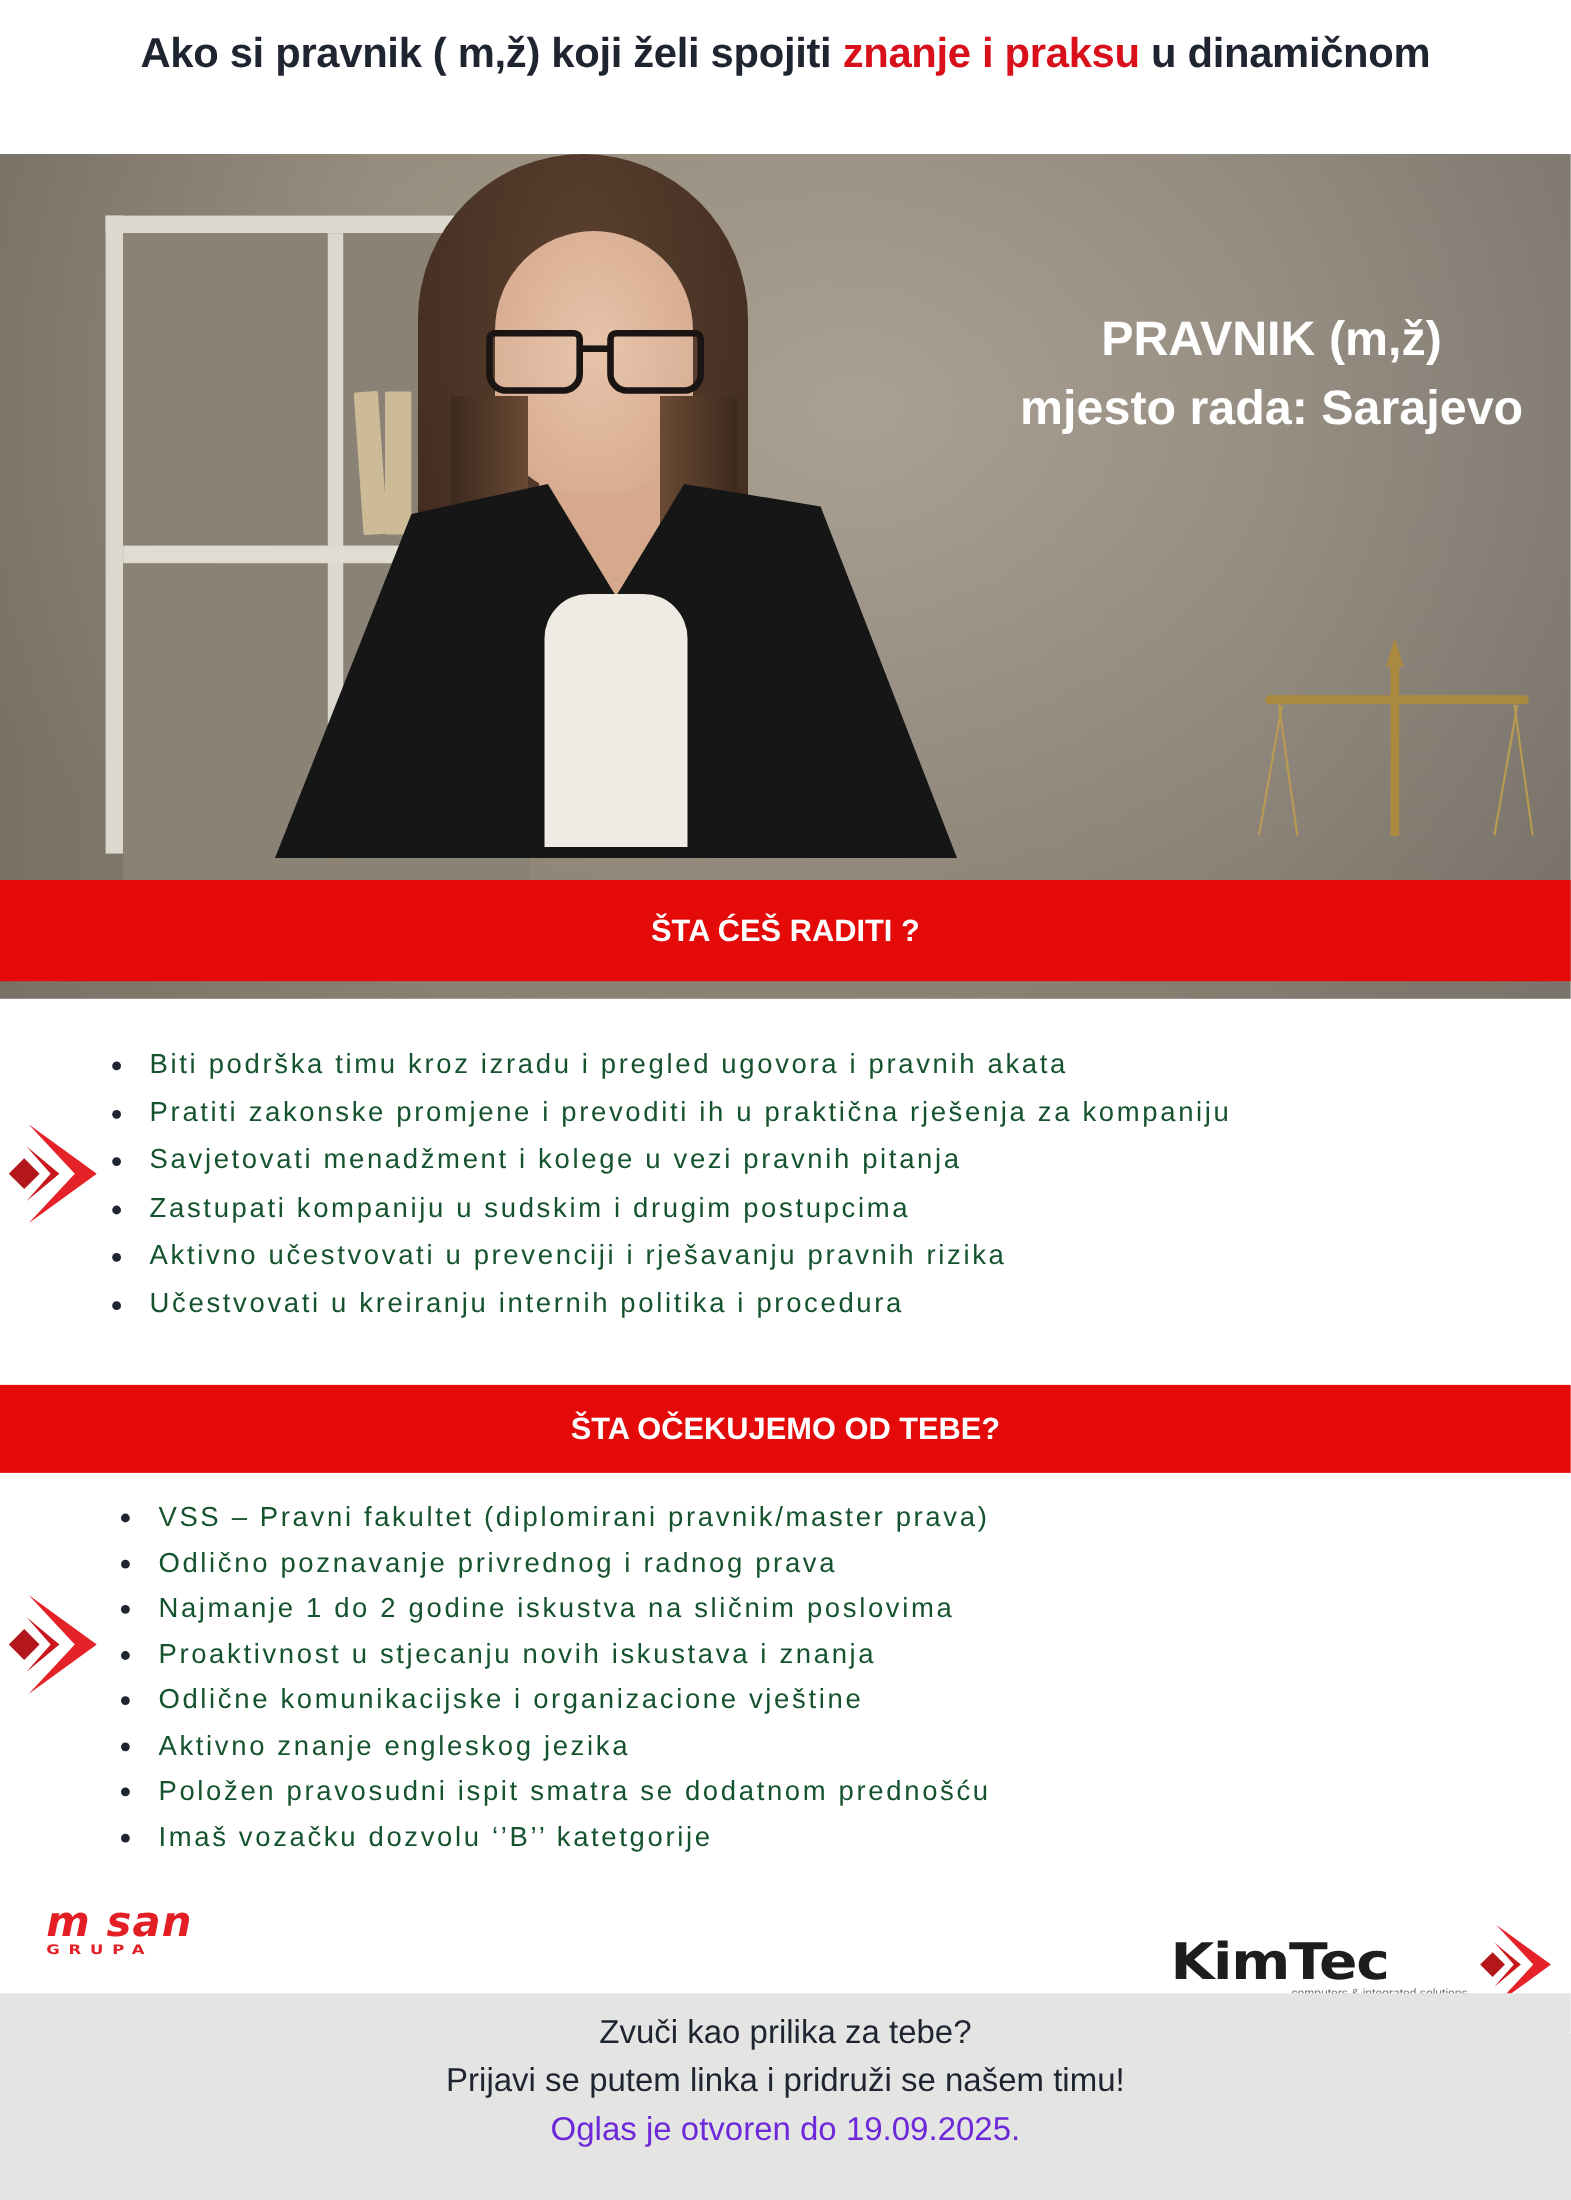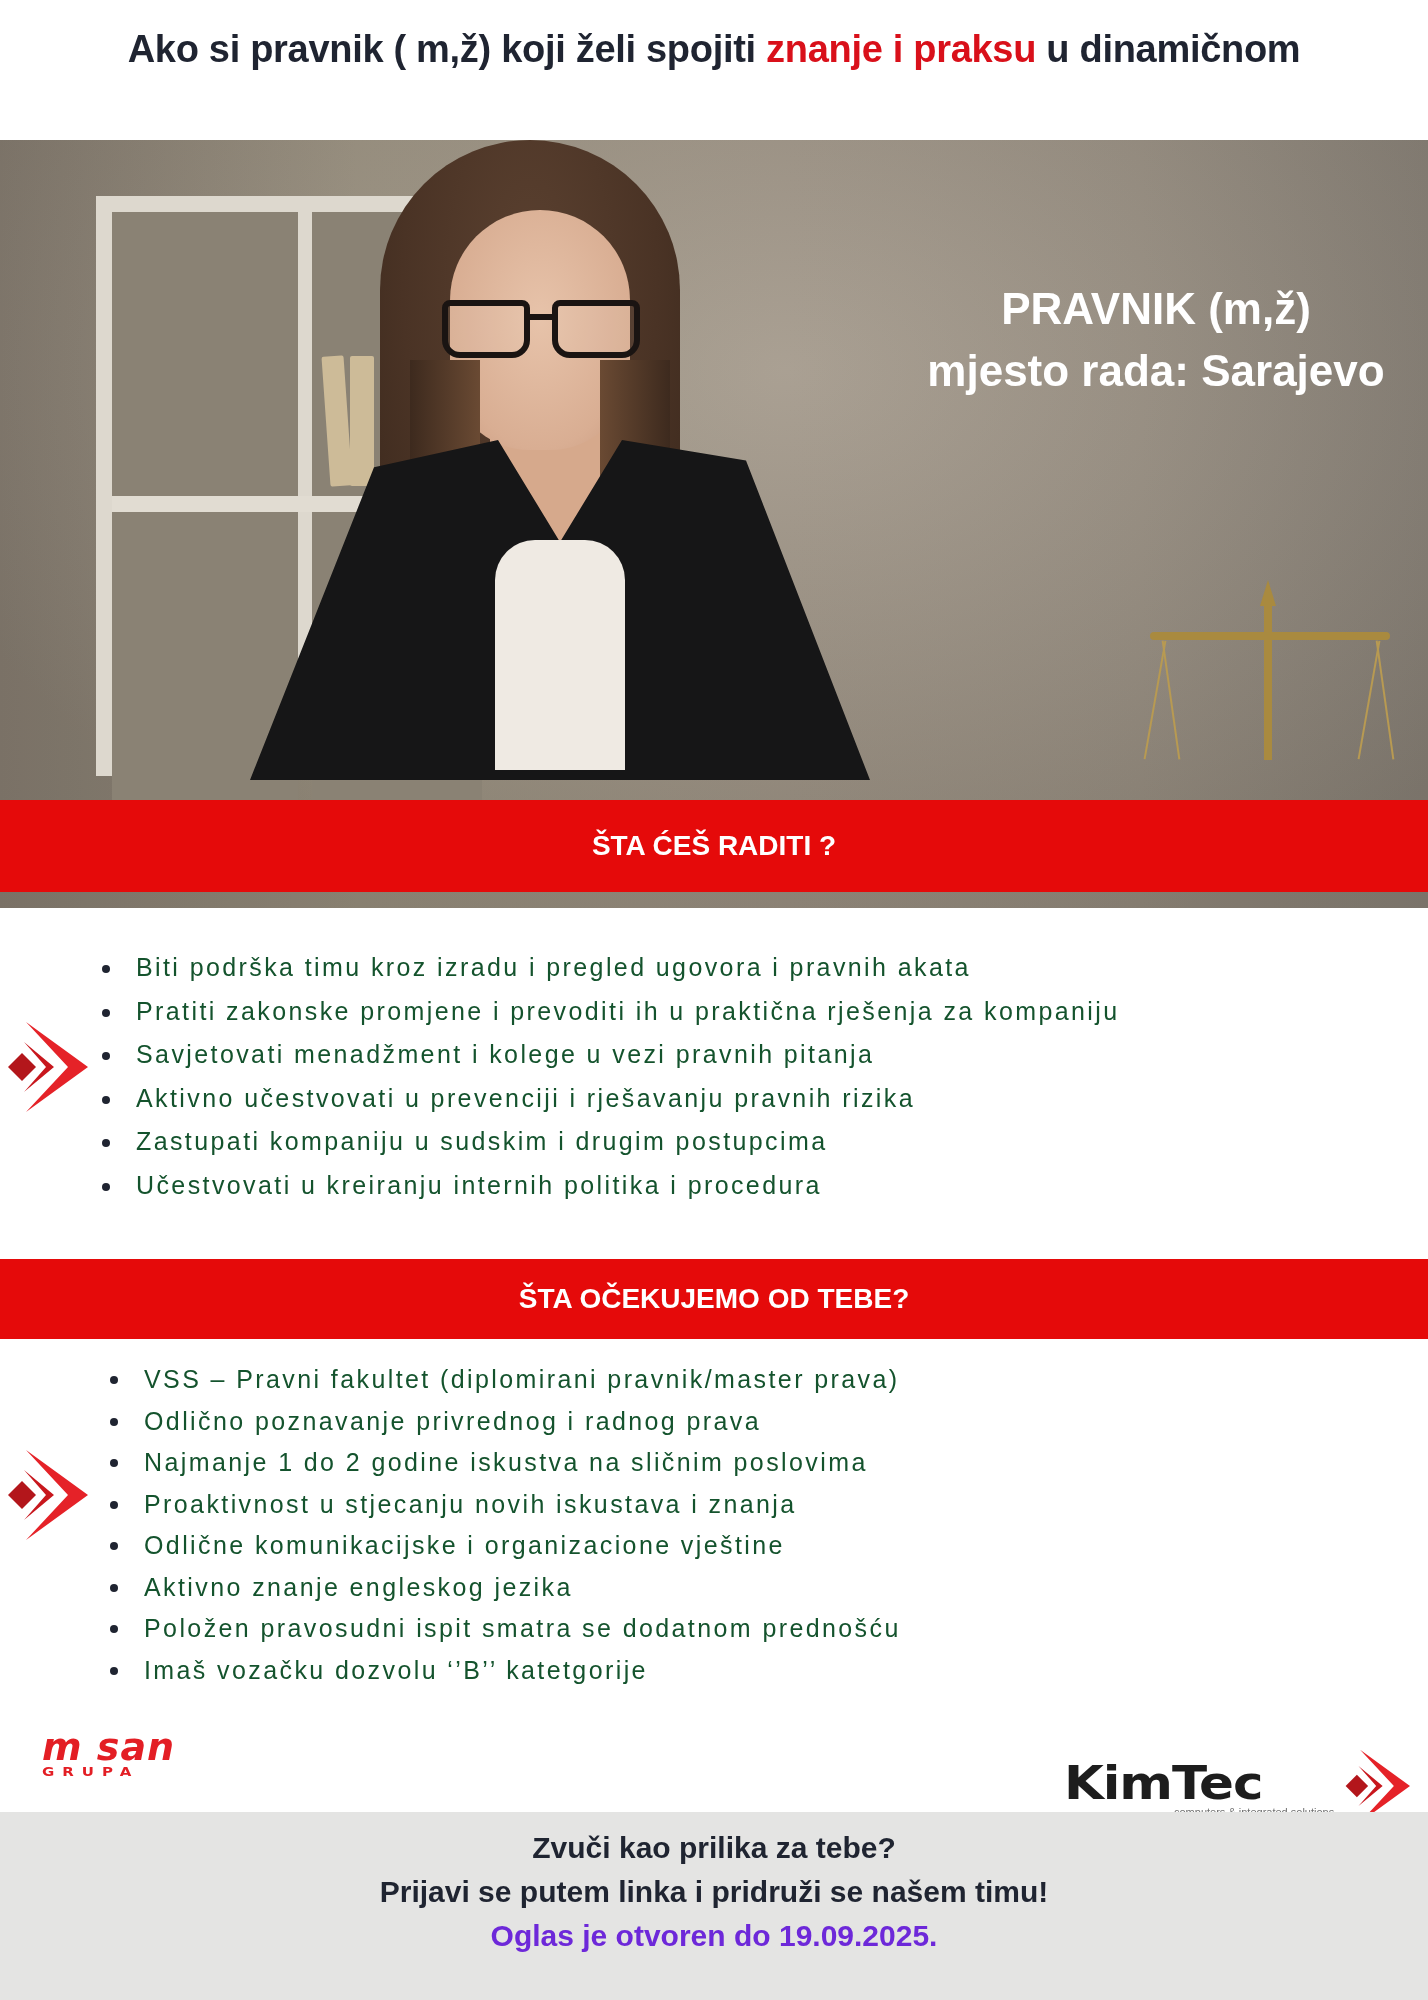--- a/index.html
+++ b/index.html
@@ -75,21 +75,21 @@
   .msan .top { font-family: "DejaVu Sans", sans-serif; font-weight: bold; font-style: italic; font-size: 38px; line-height: 34px; color: #e31e24; letter-spacing: 1px; }
   .msan .bottom { font-family: "DejaVu Sans", sans-serif; font-weight: bold; font-size: 15px; line-height: 16px; color: #e31e24; letter-spacing: 8px; margin-top: 2px; transform: scaleY(0.8); transform-origin: top left; }
 
   .kimtec { position: absolute; left: 1060px; top: 1744px; width: 360px; height: 90px; }
   .kimtec .name { position: absolute; left: 4px; top: 14px; font-family: "DejaVu Sans", sans-serif; font-weight: bold; font-size: 46px; line-height: 50px; color: #1d1d1d; letter-spacing: -1px; transform: scaleX(1.12); transform-origin: left; }
   .kimtec .tag { position: absolute; left: 114px; top: 62px; font-size: 11px; color: #6f6f6f; }
   .kimtec svg { position: absolute; left: 284px; top: 0; }
 
   .footer {
     position: absolute; left: 0; top: 1812px; width: 1428px; height: 188px;
-    background: #e4e4e3; text-align: center; font-weight: bold; font-size: 30px; line-height: 44px;
+    background: #e4e4e3; text-align: center; font-weight: normal; font-size: 30px; line-height: 44px;
     padding-top: 14px; color: #1f2431;
   }
   .footer .deadline { color: #6d28d9; }
 </style>
 </head>
 <body>
 
 <div class="headline">
   <div><span>Ako si pravnik ( m,ž) koji želi spojiti </span><span class="hl">znanje i praksu</span><span> u dinamičnom</span></div>
 </div>
@@ -143,22 +143,22 @@
 <svg class="chevron chev-1" viewBox="0 0 82 94">
   <polygon points="20,2 82,47 20,92 62,47" fill="#e52228"></polygon>
   <polygon points="18,22 48,47 18,72 40,47" fill="#c8171d"></polygon>
   <polygon points="2,47 16,33 30,47 16,61" fill="#b3161b"></polygon>
 </svg>
 
 <ul class="list list-1">
   <li>Biti podrška timu kroz izradu i pregled ugovora i pravnih akata</li>
   <li>Pratiti zakonske promjene i prevoditi ih u praktična rješenja za kompaniju</li>
   <li>Savjetovati menadžment i kolege u vezi pravnih pitanja</li>
+  <li>Zastupati kompaniju u sudskim i drugim postupcima</li>
   <li>Aktivno učestvovati u prevenciji i rješavanju pravnih rizika</li>
-  <li>Zastupati kompaniju u sudskim i drugim postupcima</li>
   <li>Učestvovati u kreiranju internih politika i procedura</li>
 </ul>
 
 <div class="band band-2">ŠTA OČEKUJEMO OD TEBE?</div>
 
 <svg class="chevron chev-2" viewBox="0 0 82 94">
   <polygon points="20,2 82,47 20,92 62,47" fill="#e52228"></polygon>
   <polygon points="18,22 48,47 18,72 40,47" fill="#c8171d"></polygon>
   <polygon points="2,47 16,33 30,47 16,61" fill="#b3161b"></polygon>
 </svg>

